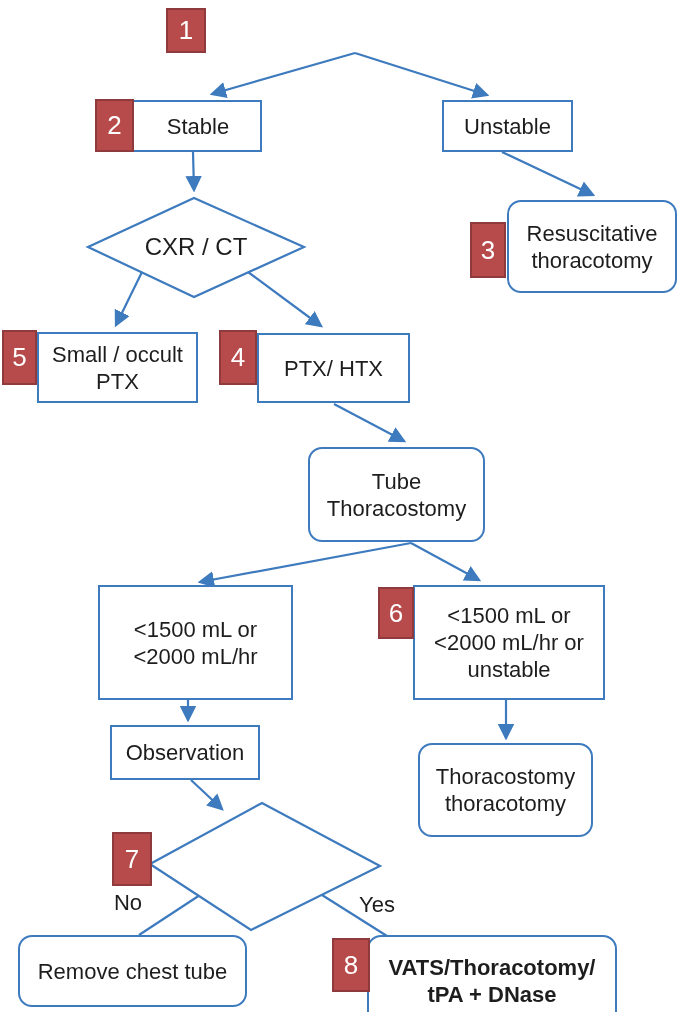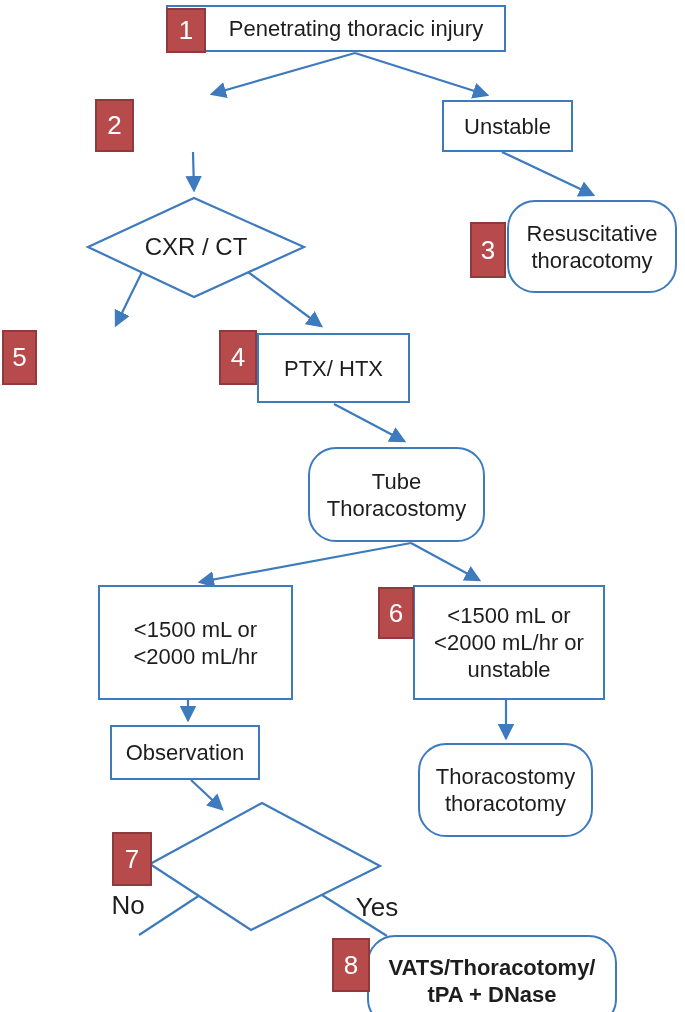--- a/index.html
+++ b/index.html
@@ -18,31 +18,31 @@
   }
   #connectors{position:absolute;left:0;top:0;width:685px;height:1012px;}
   .edge{stroke:var(--blue);stroke-width:2.2;fill:none;}
   .ah{fill:var(--blue);}
   .dshape{fill:#ffffff;stroke:var(--blue);stroke-width:2.2;}
   .node{
     position:absolute;background:#ffffff;border:2px solid var(--blue);
     display:flex;align-items:center;justify-content:center;text-align:center;
     font-size:22px;line-height:27px;white-space:pre-line;box-sizing:border-box;
   }
-  .round{border-radius:28px;border-width:2.5px;}
+  .round{border-radius:14px;border-width:2.5px;}
   .badge{
     position:absolute;background:var(--badge);border:2px solid var(--badge-border);
     color:#ffffff;display:flex;align-items:center;justify-content:center;
     font-size:26px;box-sizing:border-box;
   }
   .dtext{
     position:absolute;text-align:center;white-space:pre-line;
     font-size:24px;line-height:28px;color:var(--text);
   }
-  .elabel{position:absolute;font-size:26px;color:var(--text);text-align:center;}
+  .elabel{position:absolute;font-size:22px;color:var(--text);text-align:center;}
 </style>
 </head>
 <body>
 
 <div id="canvas">
 
   <svg id="connectors" viewBox="0 0 685 1012" xmlns="http://www.w3.org/2000/svg">
     <defs>
       <marker id="ah" viewBox="0 0 10 10" refX="8.5" refY="5" markerWidth="7.5" markerHeight="7.5" orient="auto-start-reverse">
         <path d="M0,0 L10,5 L0,10 z" class="ah"></path>
@@ -59,46 +59,49 @@
     <line class="edge" x1="411" y1="543" x2="479" y2="580" marker-end="url(#ah)"></line>
     <line class="edge" x1="188" y1="700" x2="188" y2="720" marker-end="url(#ah)"></line>
     <line class="edge" x1="506" y1="700" x2="506" y2="738" marker-end="url(#ah)"></line>
     <line class="edge" x1="191" y1="780" x2="222" y2="809" marker-end="url(#ah)"></line>
     <line class="edge" x1="200" y1="895" x2="139" y2="935"></line>
     <line class="edge" x1="322" y1="895" x2="387" y2="936"></line>
     <polygon class="dshape" points="88,247 194,198 304,247 194,297"></polygon>
     <polygon class="dshape" points="150,864 262,803 380,866 251,930"></polygon>
   </svg>
 
-  <div class="node" style="left:166px;top:5px;width:340px;height:47px;padding-left:40px;">Penetrating thoracic injury</div>
 
+  <div class="node" style="left:122px;top:100px;width:140px;height:52px;padding-left:12px;">Stable</div>
 
   <div class="node" style="left:442px;top:100px;width:131px;height:52px;">Unstable</div>
 
   <div class="node round" style="left:507px;top:200px;width:170px;height:93px;">Resuscitative
 thoracotomy</div>
 
+  <div class="node" style="left:37px;top:332px;width:161px;height:71px;">Small / occult
+PTX</div>
 
   <div class="node" style="left:257px;top:333px;width:153px;height:70px;">PTX/ HTX</div>
 
   <div class="node round" style="left:308px;top:447px;width:177px;height:95px;">Tube
 Thoracostomy</div>
 
   <div class="node" style="left:98px;top:585px;width:195px;height:115px;">&lt;1500 mL or
 &lt;2000 mL/hr</div>
 
   <div class="node" style="left:413px;top:585px;width:192px;height:115px;">&lt;1500 mL or
 &lt;2000 mL/hr or
 unstable</div>
 
   <div class="node" style="left:110px;top:725px;width:150px;height:55px;text-align:right;">Observation</div>
 
   <div class="node round" style="left:418px;top:743px;width:175px;height:94px;">Thoracostomy
 thoracotomy</div>
 
+  <div class="node round" style="left:18px;top:935px;width:229px;height:72px;">Remove chest tube</div>
 
   <div class="node round" style="left:367px;top:935px;width:250px;height:92px;font-weight:bold;">VATS/Thoracotomy/
 tPA + DNase</div>
 
   <div class="dtext" style="left:96px;top:233px;width:200px;">CXR / CT</div>
 
 
   <div class="badge" style="left:166px;top:8px;width:40px;height:45px;">1</div>
   <div class="badge" style="left:95px;top:99px;width:39px;height:53px;">2</div>
   <div class="badge" style="left:470px;top:222px;width:36px;height:56px;">3</div>

